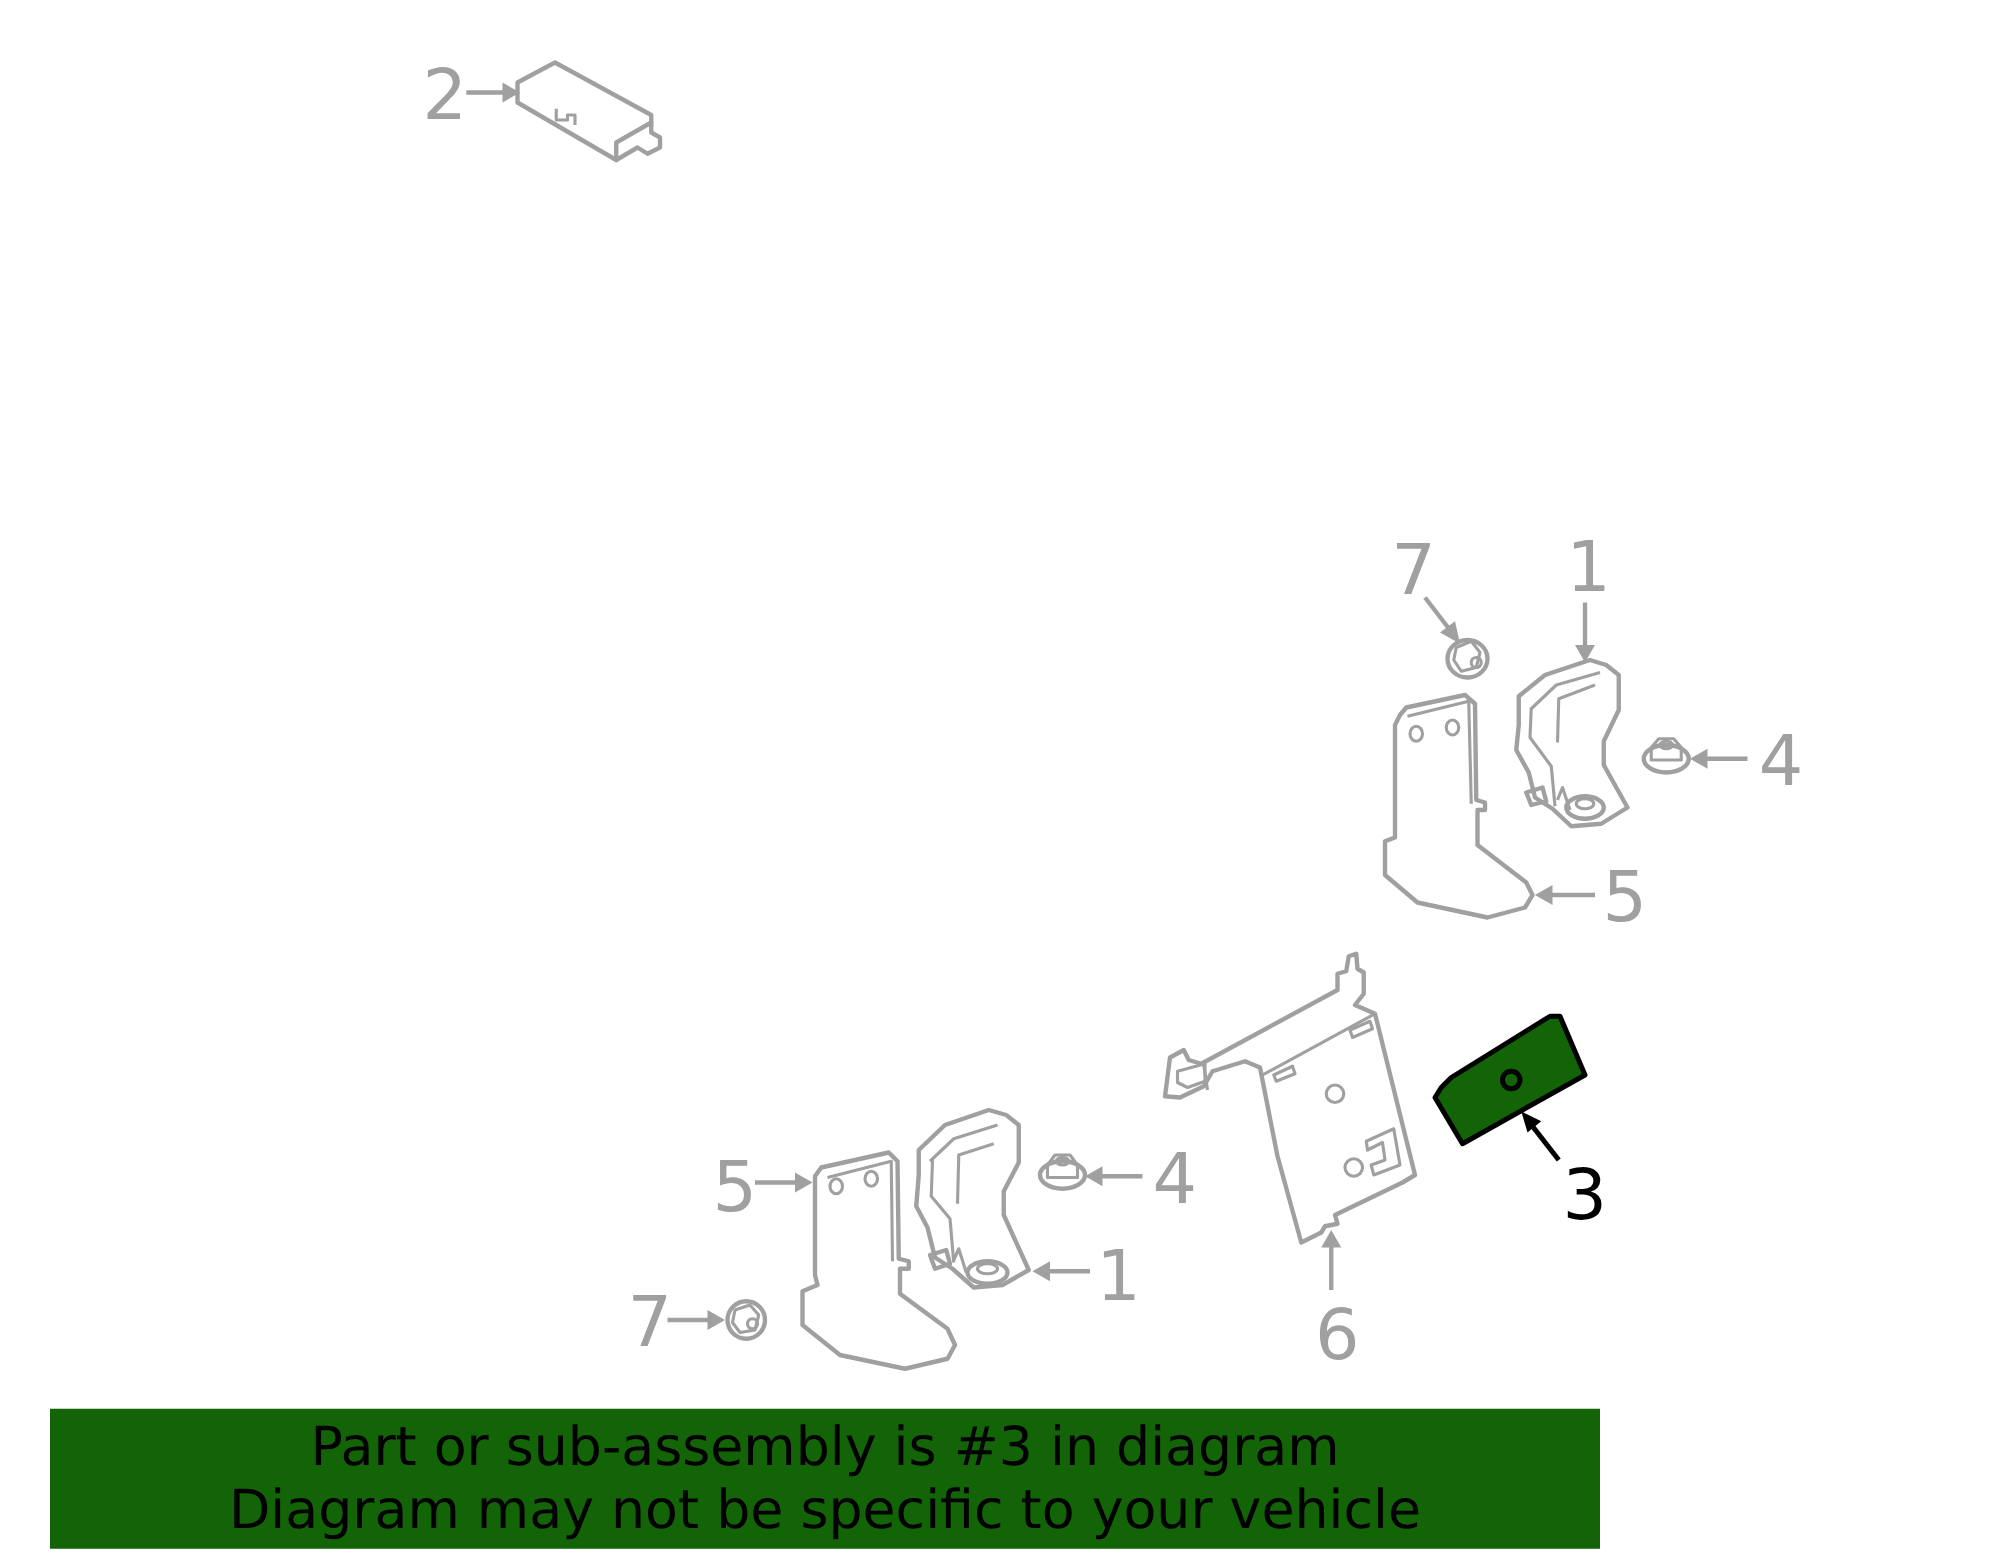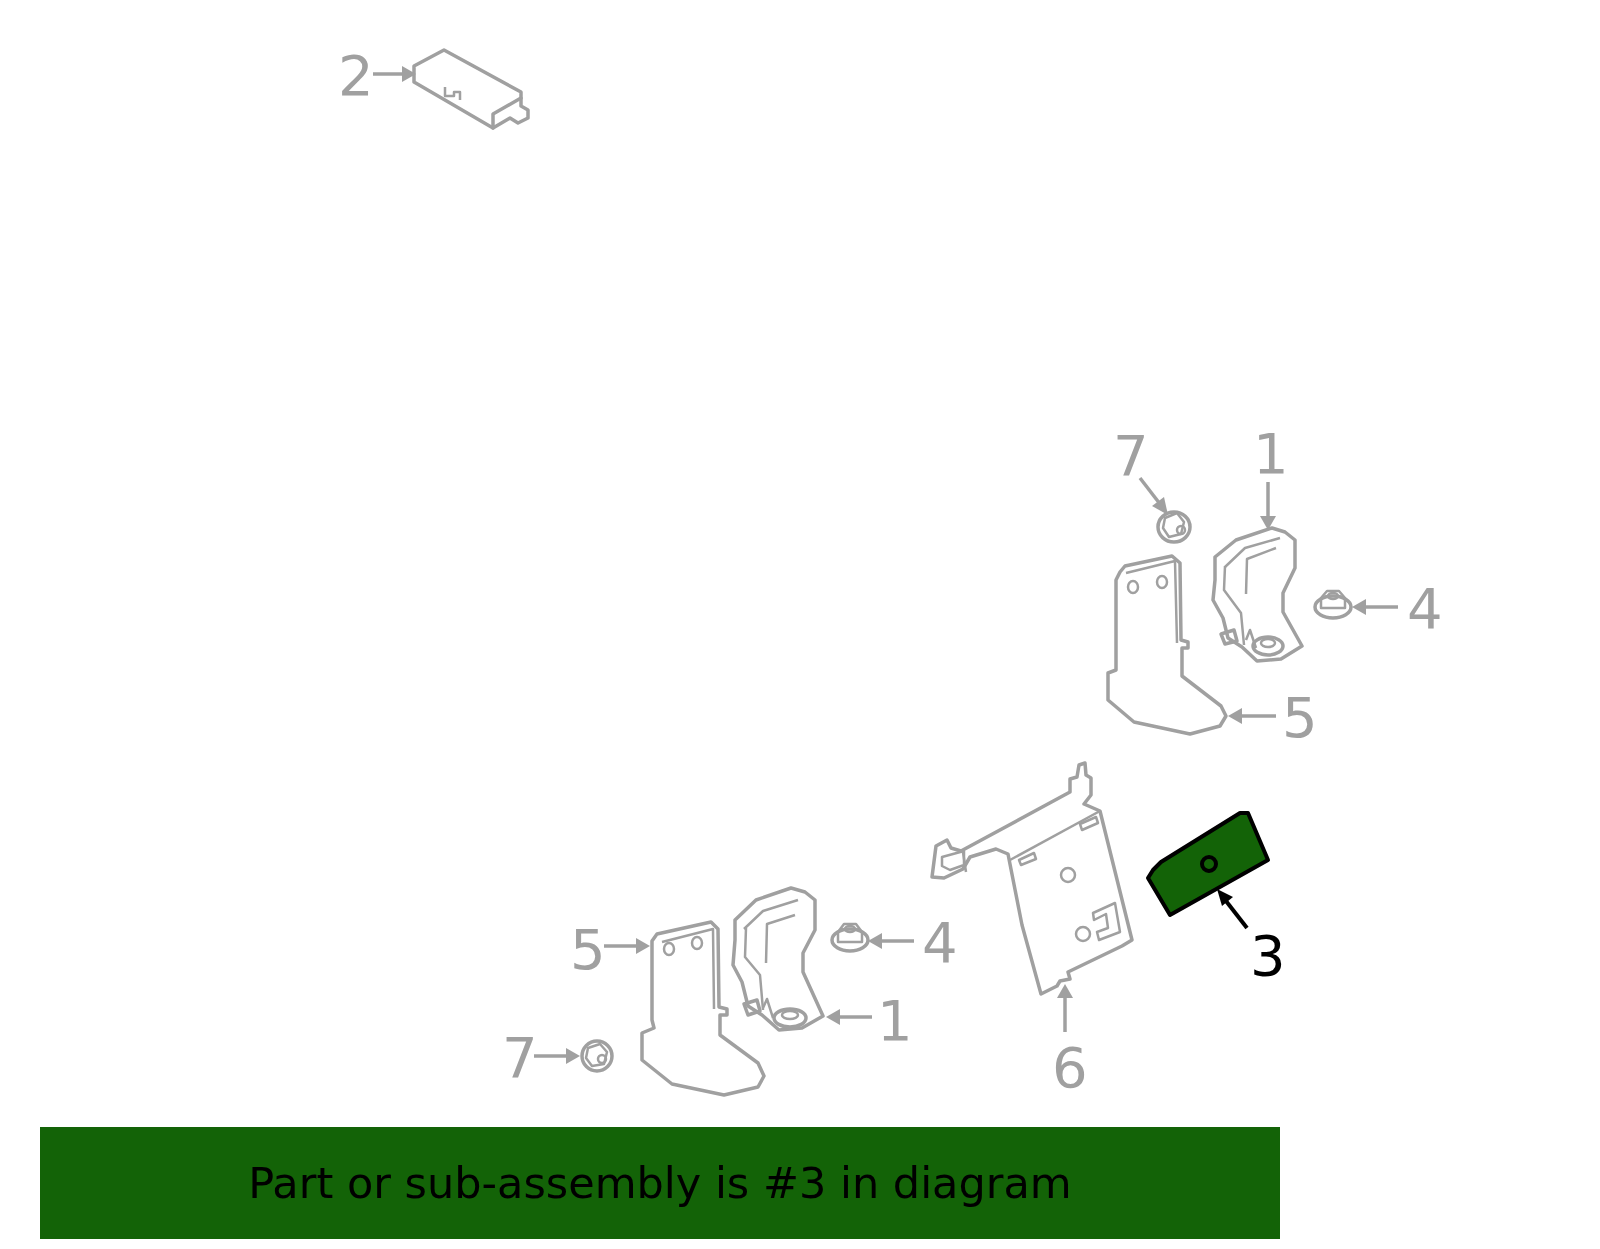--- a/index.html
+++ b/index.html
@@ -160,13 +160,14 @@
   </g>
   <g>
     <line class="callout-line" x1="534" y1="1056" x2="568" y2="1056"></line>
     <polygon class="callout-head" points="580,1056 566,1048 566,1064"></polygon>
     <text class="callout-num" x="502" y="1077">7</text>
   </g>
 </svg>
 
 <div class="banner" style="background:#136307;">
   <div>Part or sub-assembly is #3 in diagram</div>
+  <div>Diagram may not be specific to your vehicle</div>
 </div>
 
 </body></html>

